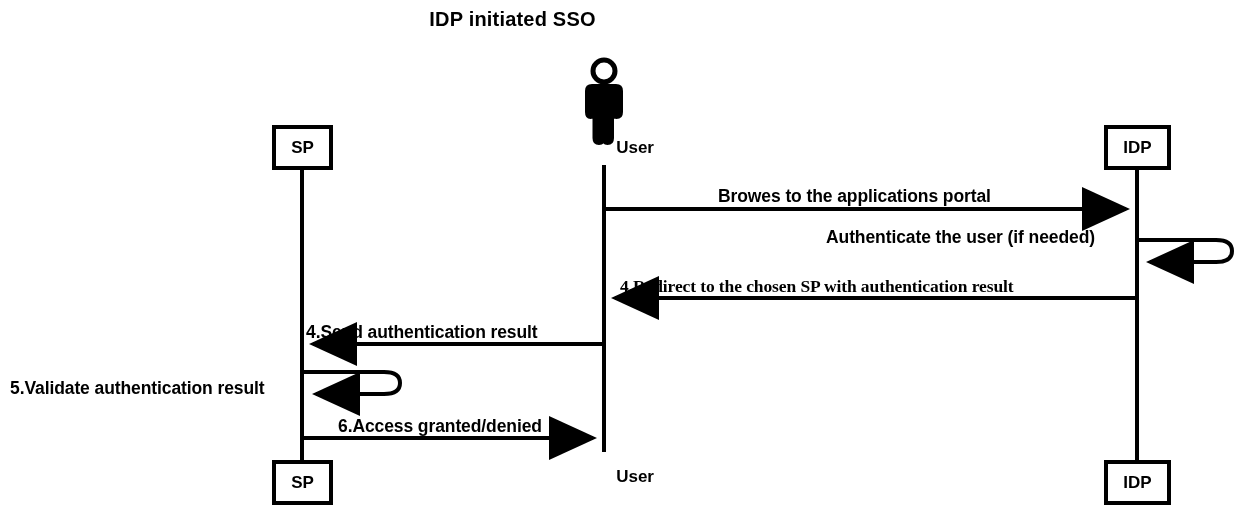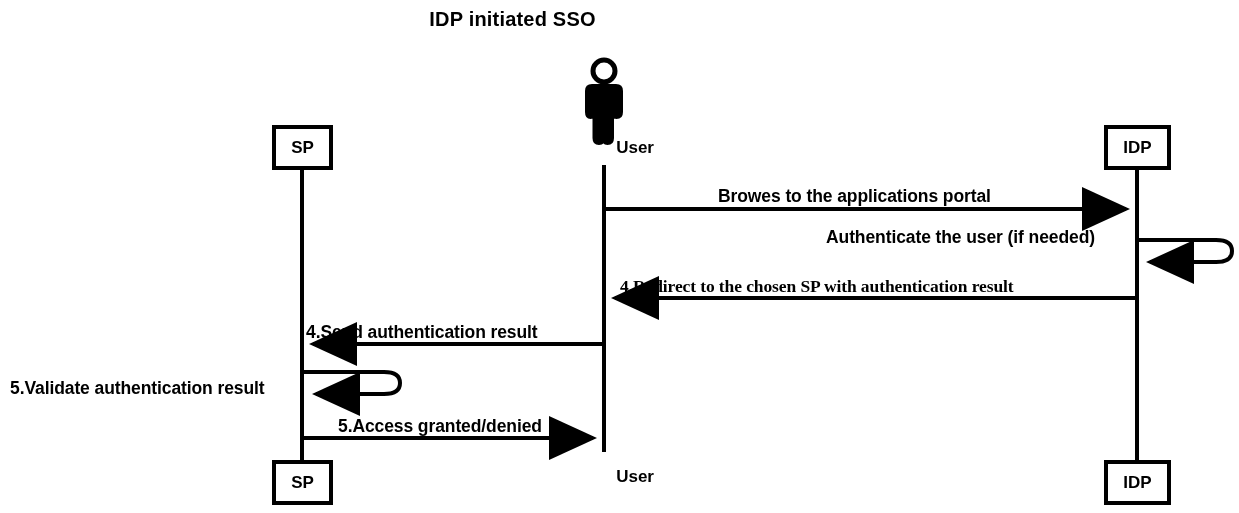--- a/index.html
+++ b/index.html
@@ -133,15 +133,15 @@
   <div class="lbl" style="left:718px; top:186px;">Browes to the applications portal</div>
 
   <div class="lbl" style="left:826px; top:227px;">Authenticate the user (if needed)</div>
 
   <div class="lbl" style="left:620px; top:276px;font-family:Liberation Serif, serif;">4.Redirect to the chosen SP with authentication result</div>
 
   <div class="lbl" style="left:306px; top:322px;">4.Send authentication result</div>
 
   <div class="lbl" style="left:10px; top:360px;margin-top:18px;">5.Validate authentication result</div>
 
-  <div class="lbl" style="left:338px; top:416px;">5.Access granted/denied</div>
+  <div class="lbl" style="left:338px; top:416px;">6.Access granted/denied</div>
 
 </div>
 
 </body></html>

